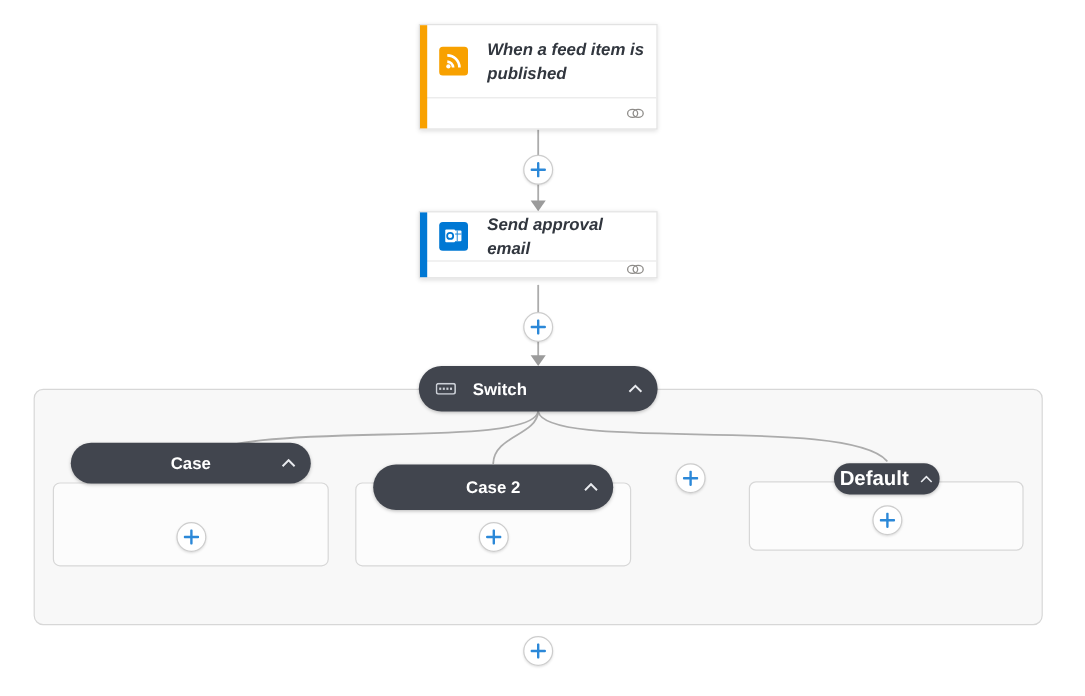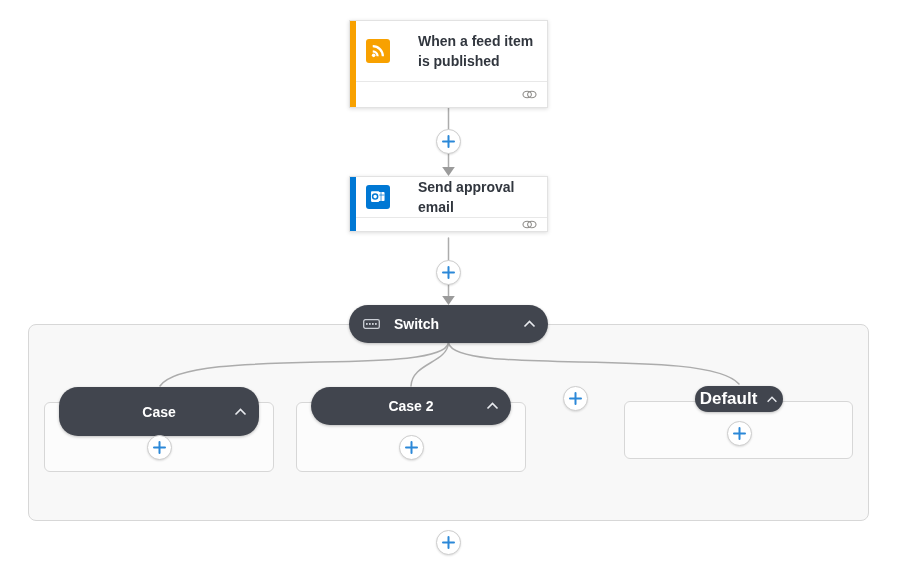--- a/index.html
+++ b/index.html
@@ -17,21 +17,21 @@
   .flow-arrow{fill:var(--arrow-gray);}
   
   .card{
     background:#fff;border:1px solid var(--card-border);z-index:2;
     box-shadow:0 1px 4px rgba(0,0,0,.14);box-sizing:border-box;
     display:flex;flex-direction:column;
   }
   .accent{position:absolute;left:0;top:0;bottom:0;width:6px;}
   .accent.orange{background:var(--accent-orange);}
   .accent.blue{background:var(--accent-blue);}
-  .card-body{flex:1;display:flex;align-items:center;padding-left:16px;gap:28px;}
+  .card-body{flex:1;display:flex;align-items:center;padding-left:16px;gap:16px;font-style:italic;}
   .card-title{
     font-size:14px;font-weight:700;color:var(--card-title);
     line-height:20px;padding-right:10px;
   }
   .card-footer{
     height:25px;border-top:1px solid var(--footer-line);
     display:flex;align-items:center;justify-content:flex-end;padding-right:10px;
   }
   .conn-icon{display:flex;align-items:center;}
   .conn-icon svg{stroke:#8f8d8a;fill:none;stroke-width:1.1;}
@@ -152,21 +152,21 @@
   </span>
   <span class="hdr-label">Switch</span>
   <span class="chev" style="margin-left:auto;">
     <svg width="13" height="8" viewBox="0 0 13 8">
         <path d="M1.5 6.5 L6.5 1.5 L11.5 6.5"></path>
       </svg>
   </span>
 </div>
 
 <div class="abs branch-outline" style="left:44px;top:402px;width:230px;height:70px;"></div>
-<div class="abs dark-header" style="left:59px;top:387px;width:200px;height:49px;justify-content:center;padding:0 12px;">
+<div class="abs dark-header" style="left:59px;top:369px;width:200px;height:34px;justify-content:center;padding:0 12px;">
   <span class="hdr-label">Case</span>
   <span class="chev" style="position:absolute;right:12px;">
     <svg width="13" height="8" viewBox="0 0 13 8">
         <path d="M1.5 6.5 L6.5 1.5 L11.5 6.5"></path>
       </svg>
   </span>
 </div>
 <div class="abs plus-btn" style="left:146.5px;top:434.5px;">
   <svg width="13" height="13" viewBox="0 0 13 13">
       <path d="M6.5 1 V12 M1 6.5 H12"></path>

